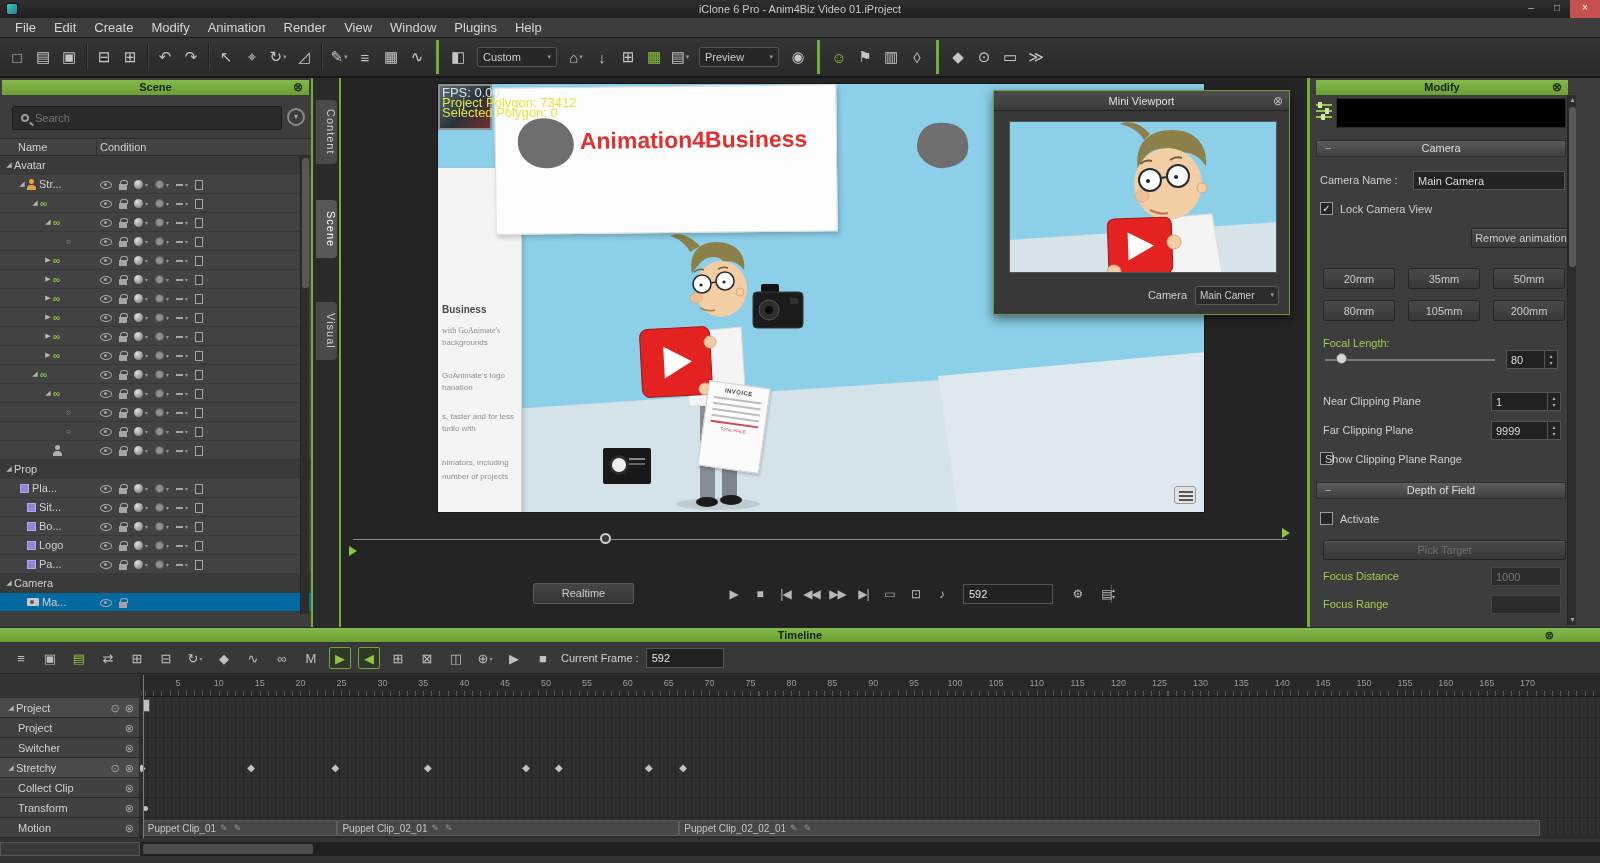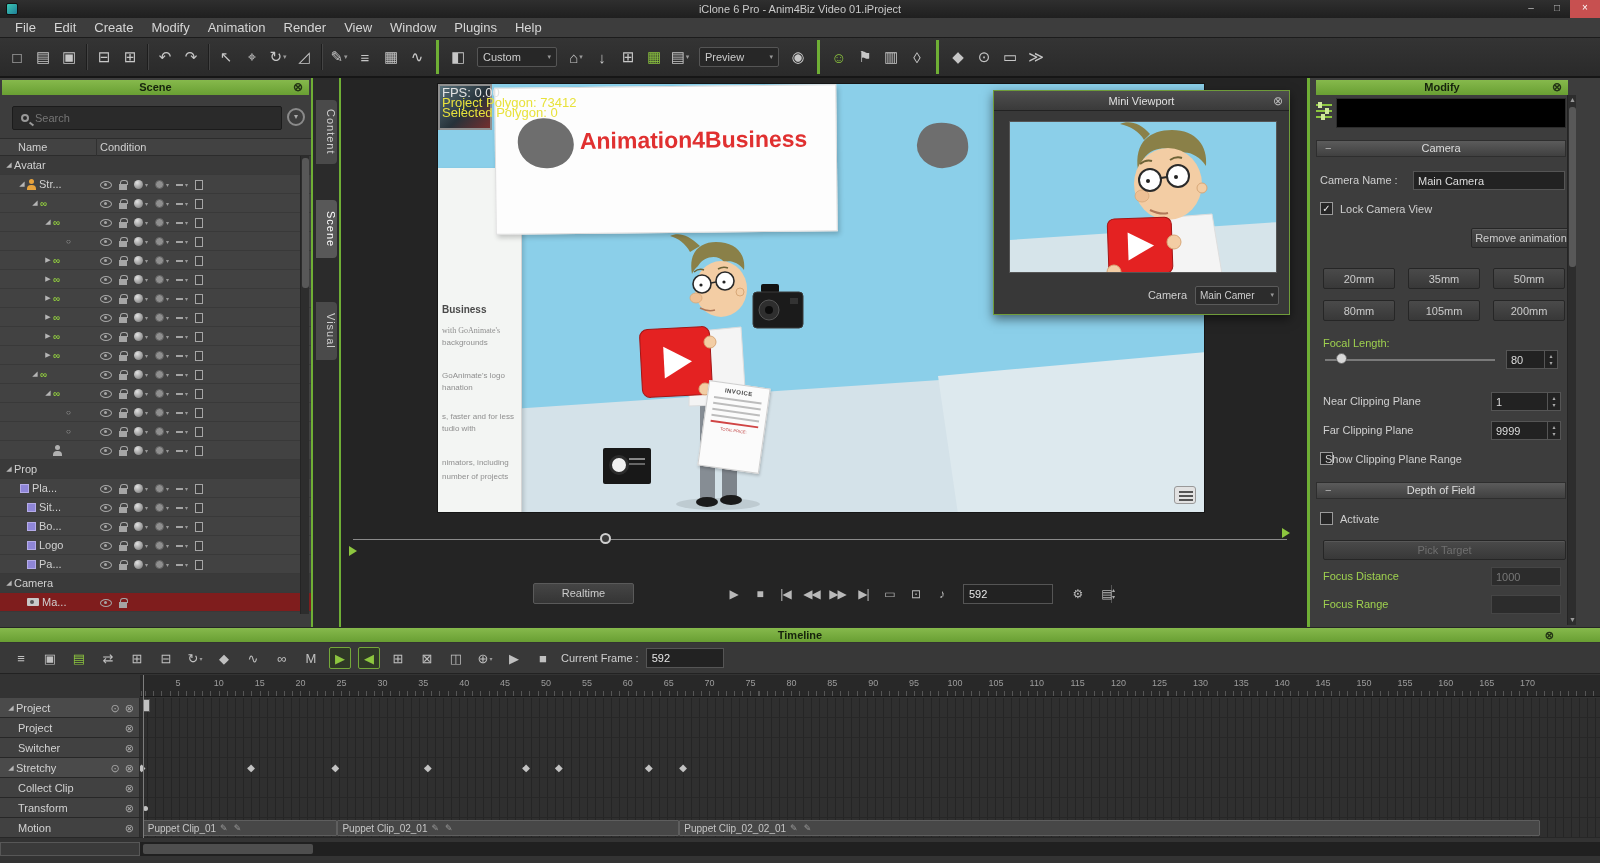--- a/index.html
+++ b/index.html
@@ -38,21 +38,21 @@
 .mag::after{content:"";position:absolute;left:6px;top:7px;width:5px;height:2px;background:#999;transform:rotate(40deg)}
 .search-inp{flex:1;background:transparent;border:none;outline:none;color:#ccc;font-size:11px;font-family:"Liberation Sans",sans-serif}
 .hist-btn{position:absolute;right:6px;top:8px;width:18px;height:18px;border:2px solid #8a8a8a;border-radius:50%;color:#aaa;font-size:8px;text-align:center;line-height:14px}
 .tree-cols{position:absolute;left:0;top:60px;width:100%;height:18px;background:#424242;border-top:1px solid #2c2c2c;border-bottom:1px solid #2c2c2c;color:#cfcfcf}
 .tree-cols .c1{position:absolute;left:18px;top:2px}
 .tree-cols .c2{position:absolute;left:100px;top:2px}
 .col-div{position:absolute;left:96px;top:60px;bottom:15px;width:1px;background:#303030}
 .tree{position:absolute;left:0;top:78px;width:100%;height:458px;overflow:hidden}
 .trow{position:relative;height:19px;background:#424242;border-bottom:1px solid #393939;display:flex;align-items:center}
 .trow.tgroup{background:#3a3a3a}
-.trow.tsel{background:#7f1d1d}
+.trow.tsel{background:#0369a1}
 .tname{display:flex;align-items:center;width:97px;overflow:hidden;flex:none}
 .arr{width:10px;font-size:7px;color:#b5b5b5;flex:none;text-align:center}
 .tico{margin-right:3px;flex:none}
 .ico-link{color:#8dc63f;font-size:10px;font-weight:bold}
 .ico-dot{color:#aaa;font-size:8px}
 .ico-person,.ico-head{width:9px;height:11px;position:relative;display:inline-block}
 .ico-person::before,.ico-head::before{content:"";position:absolute;left:2px;top:0;width:5px;height:5px;border-radius:50%;background:#e8a33c}
 .ico-person::after,.ico-head::after{content:"";position:absolute;left:0;bottom:0;width:9px;height:5px;border-radius:4px 4px 0 0;background:#e8a33c}
 .ico-head::before,.ico-head::after{background:#b0b0b0}
 .ico-prop{width:9px;height:9px;background:#8f86d8;border:1px solid #b4abe8;display:inline-block}

